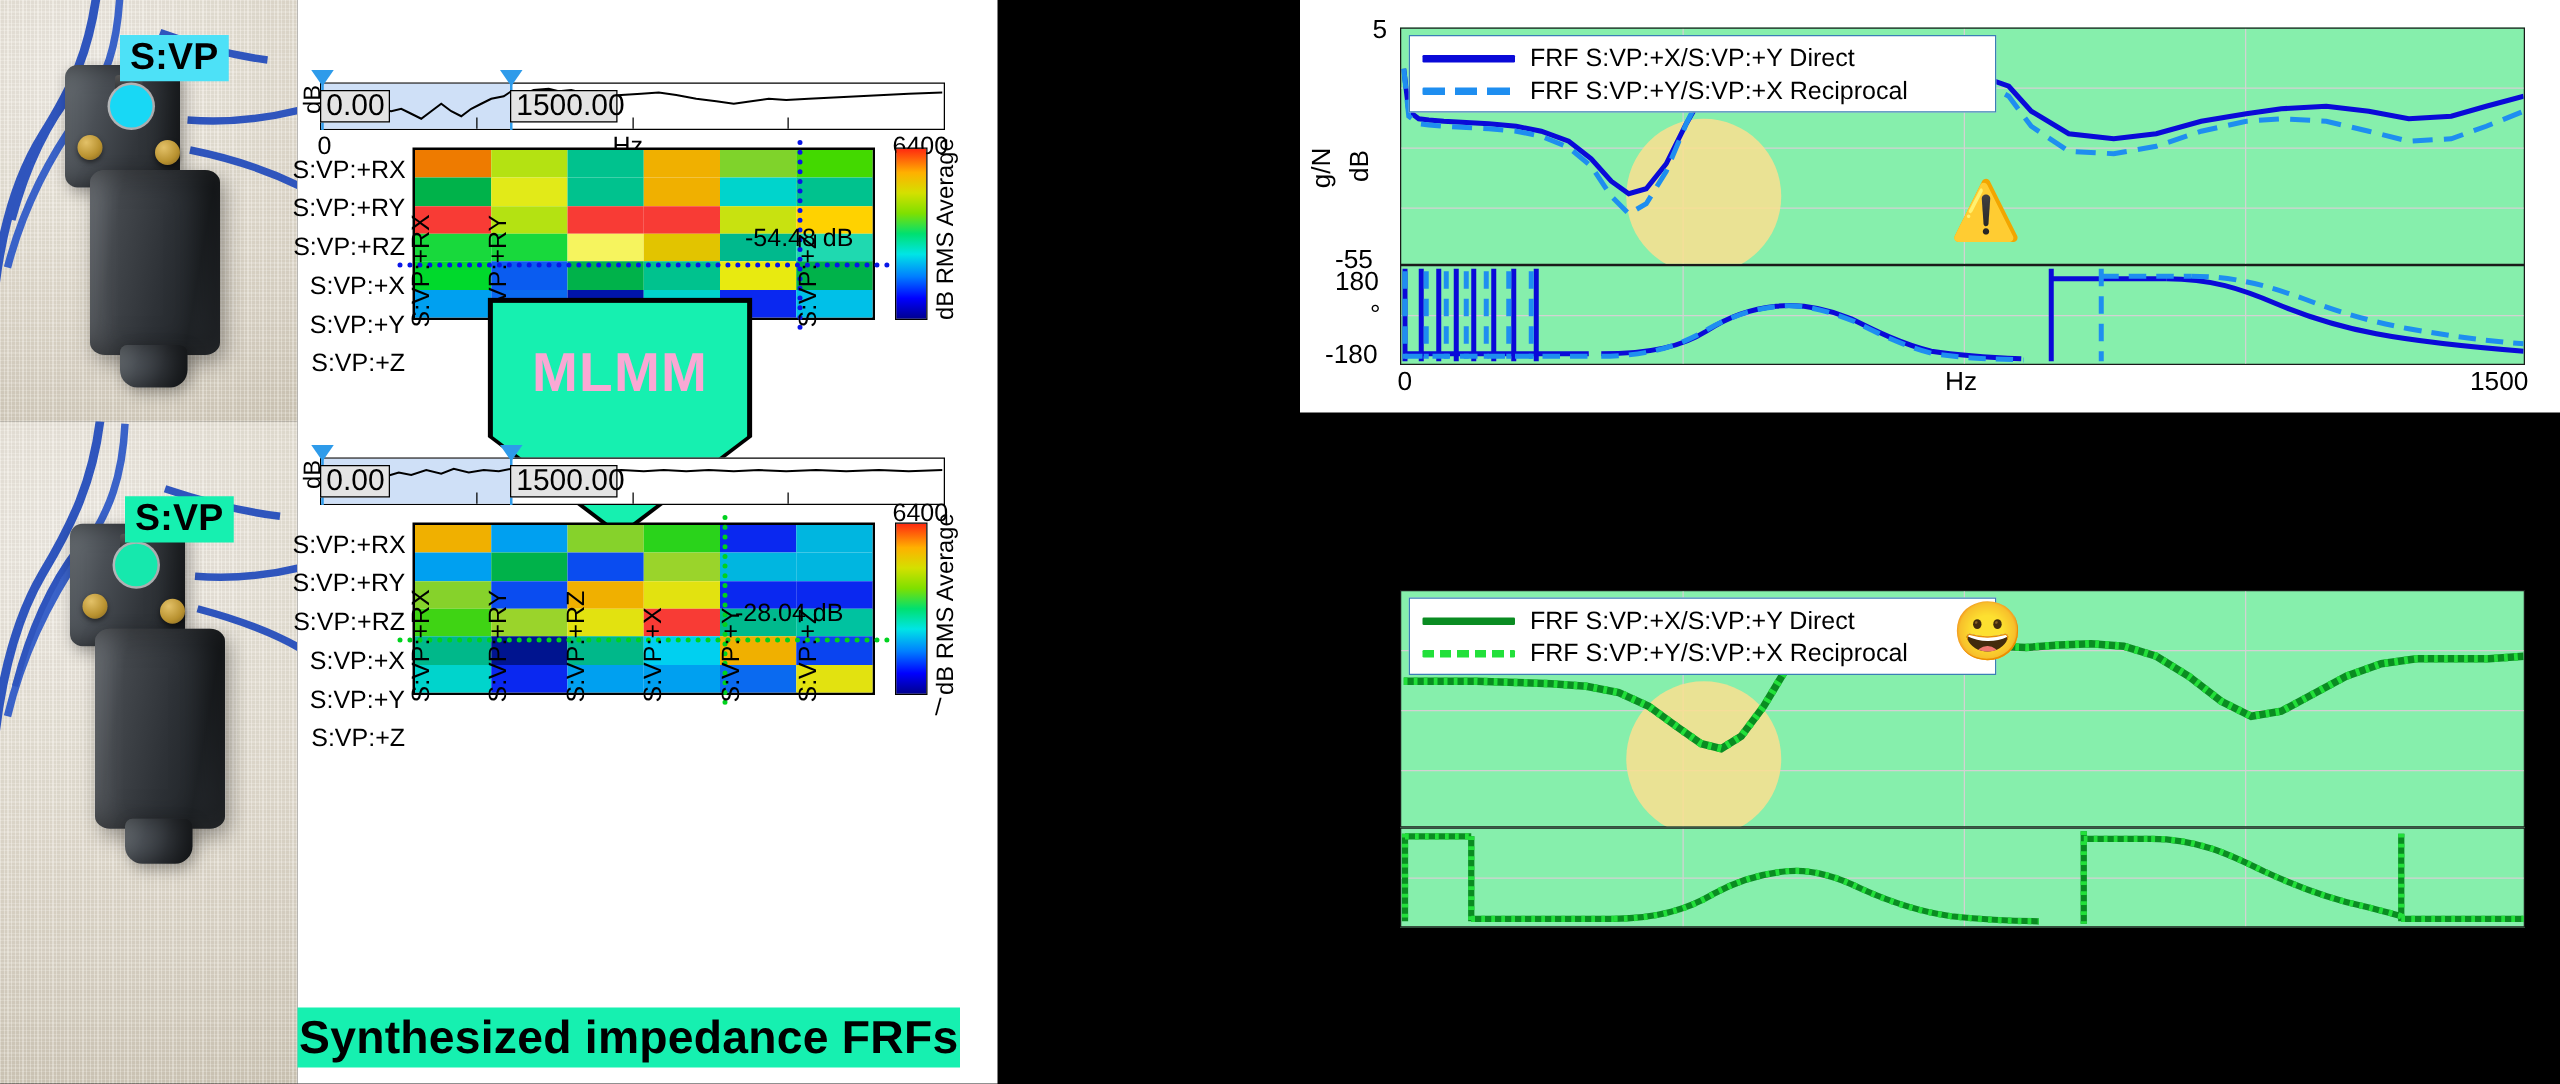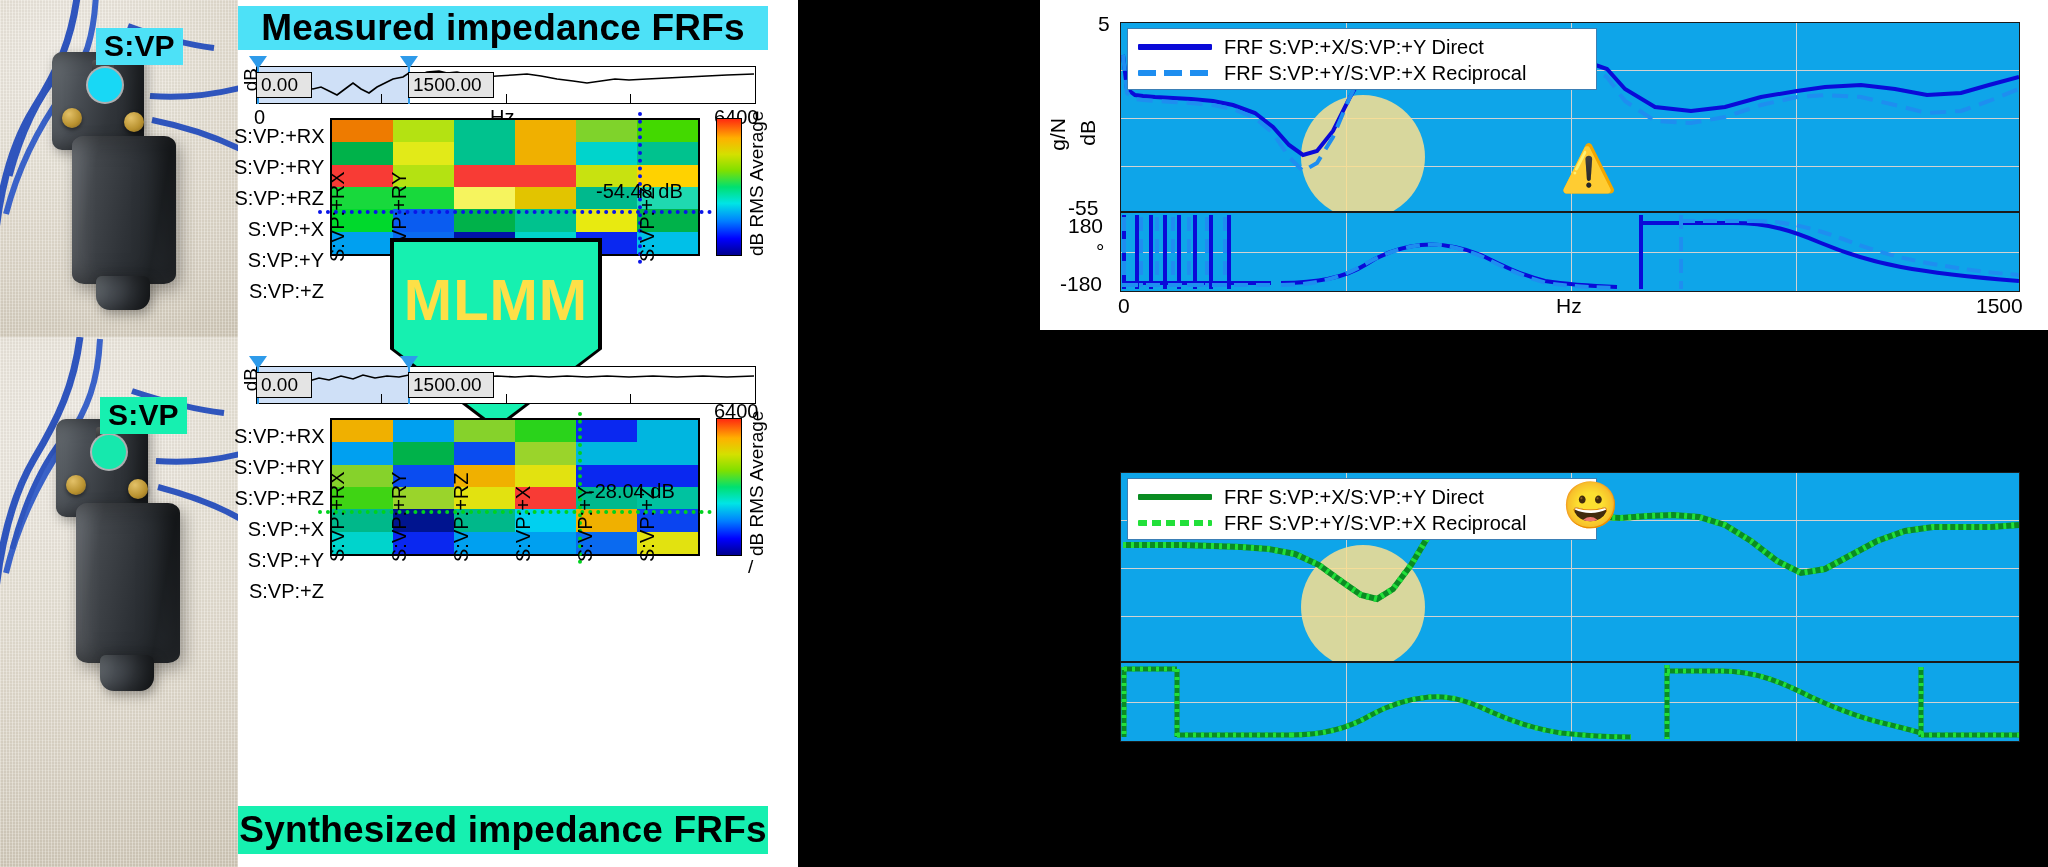--- a/index.html
+++ b/index.html
@@ -34,21 +34,21 @@
      font-weight:bold;font-size:37px;color:#000;letter-spacing:.2px;}
 
   
   .panelbg{position:absolute;background:#fff;}
 
   
   .strip{position:absolute;background:#fff;border:1.5px solid #000;box-sizing:border-box;}
   .strip .sel{position:absolute;top:0;bottom:0;background:#cfe0f7;}
   .strip .tick{position:absolute;bottom:0;width:1px;background:#000;height:9px;}
   .cursorbox{position:absolute;background:#e4e4e4;border:1.5px solid #000;
-     font-size:19px;color:#000;display:flex;align-items:center;padding:0 4px;box-sizing:border-box;}
+     font-size:24px;color:#000;display:flex;align-items:center;padding:0 4px;box-sizing:border-box;}
   .cursorflag{position:absolute;width:0;height:0;border-left:9px solid transparent;border-right:9px solid transparent;border-top:13px solid #2e9bea;}
   .cursorstem{position:absolute;width:2px;background:#2e9bea;}
   .axlabel{position:absolute;font-size:20px;color:#000;}
 
   
   .heat{position:absolute;border:2px solid #000;box-sizing:border-box;display:grid;}
   .heat div{width:100%;height:100%;}
   .rowlab{position:absolute;font-size:20px;color:#000;text-align:right;white-space:nowrap;}
   .collab{position:absolute;font-size:20px;color:#000;white-space:nowrap;transform-origin:left top;}
   .cbar{position:absolute;border:1.5px solid #000;box-sizing:border-box;
@@ -63,25 +63,25 @@
   
   .mlmm{position:absolute;}
   .mlmm .shape{position:absolute;inset:0;background:#16f0b0;
      -webkit-clip-path:polygon(0 0,100% 0,100% 58%,50% 100%,0 58%);
      clip-path:polygon(0 0,100% 0,100% 58%,50% 100%,0 58%);}
   .mlmm .outline{position:absolute;inset:0;
      background:#000;
      -webkit-clip-path:polygon(0 0,100% 0,100% 58%,50% 100%,0 58%);
      clip-path:polygon(0 0,100% 0,100% 58%,50% 100%,0 58%);}
   .mlmm .txt{position:absolute;left:0;right:0;top:6px;height:86px;display:flex;align-items:center;justify-content:center;
-     font-size:58px;font-weight:bold;color:#fde047;letter-spacing:1px;}
+     font-size:44px;font-weight:bold;color:#f9a8d4;letter-spacing:1px;}
 
   
   .chartwrap{position:absolute;background:#fff;}
-  .plotbox{position:absolute;background:#0ea5e9;border:1.6px solid #1a1a1a;box-sizing:border-box;overflow:hidden;}
+  .plotbox{position:absolute;background:#86efac;border:1.6px solid #1a1a1a;box-sizing:border-box;overflow:hidden;}
   .grid-v{position:absolute;top:0;bottom:0;width:1px;background:#d2d2d2;}
   .grid-h{position:absolute;left:0;right:0;height:1px;background:#d2d2d2;}
   .legend{position:absolute;background:#fff;border:1.5px solid #3b7fb5;box-sizing:border-box;padding:5px 10px;}
   .legrow{display:flex;align-items:center;gap:12px;height:26px;}
   .legline{width:74px;height:6px;border-radius:1px;}
   .legtxt{font-size:20px;color:#000;white-space:nowrap;}
   .tk{position:absolute;font-size:21px;color:#000;}
   .hilite{position:absolute;border-radius:50%;background:#fcdf8f;opacity:.85;}
   .emoji{position:absolute;font-size:46px;line-height:1;}
 
@@ -127,23 +127,20 @@
     <div class="motor-head" style="left:100px;top:318px;width:54px;height:36px;border-radius:6px 6px 14px 14px;"></div>
     <div class="brass" style="left:66px;top:138px;width:20px;height:20px;"></div>
     <div class="brass" style="left:128px;top:142px;width:20px;height:20px;"></div>
     <div class="nut" style="left:96px;top:90px;width:22px;height:14px;"></div>
     <div class="dot-marker" style="left:92px;top:98px;width:34px;height:34px;background:#16e8ad;"></div>
     <div class="vp-tag" style="left:100px;top:60px;background:#16f0b0;"><span>S:VP</span></div>
   </div>
 
   <div class="panelbg" style="left:238px;top:0;width:560px;height:867px;"></div>
 
-  <div class="banner" style="left:238px;top:6px;width:530px;height:44px;background:#4de1f7;">
-    <span>Measured impedance FRFs</span>
-  </div>
 
   <div class="axlabel rot" style="left:240px;top:68px;font-size:19px;">dB</div>
   <div class="strip" style="left:256px;top:66px;width:500px;height:38px;">
     <div class="sel" style="left:0;width:152px;"></div>
     <svg width="497" height="35" style="position:absolute;left:0;top:0">
       <polyline points="0,14 18,16 30,18 44,20 56,22 64,20 72,24 80,28 88,22 96,16 104,22 112,26 120,20 128,16 136,12 146,10 152,6 160,9 170,5 182,4 190,6 200,5 212,8 226,10 240,9 256,8 270,7 284,9 300,12 316,14 330,16 344,14 358,12 372,13 390,12 410,11 430,10 450,9 470,8 497,7" fill="none" stroke="#000" stroke-width="1.6"></polyline>
     </svg>
     <div class="tick" style="left:124px;"></div>
     <div class="tick" style="left:249px;"></div>
     <div class="tick" style="left:373px;"></div>

